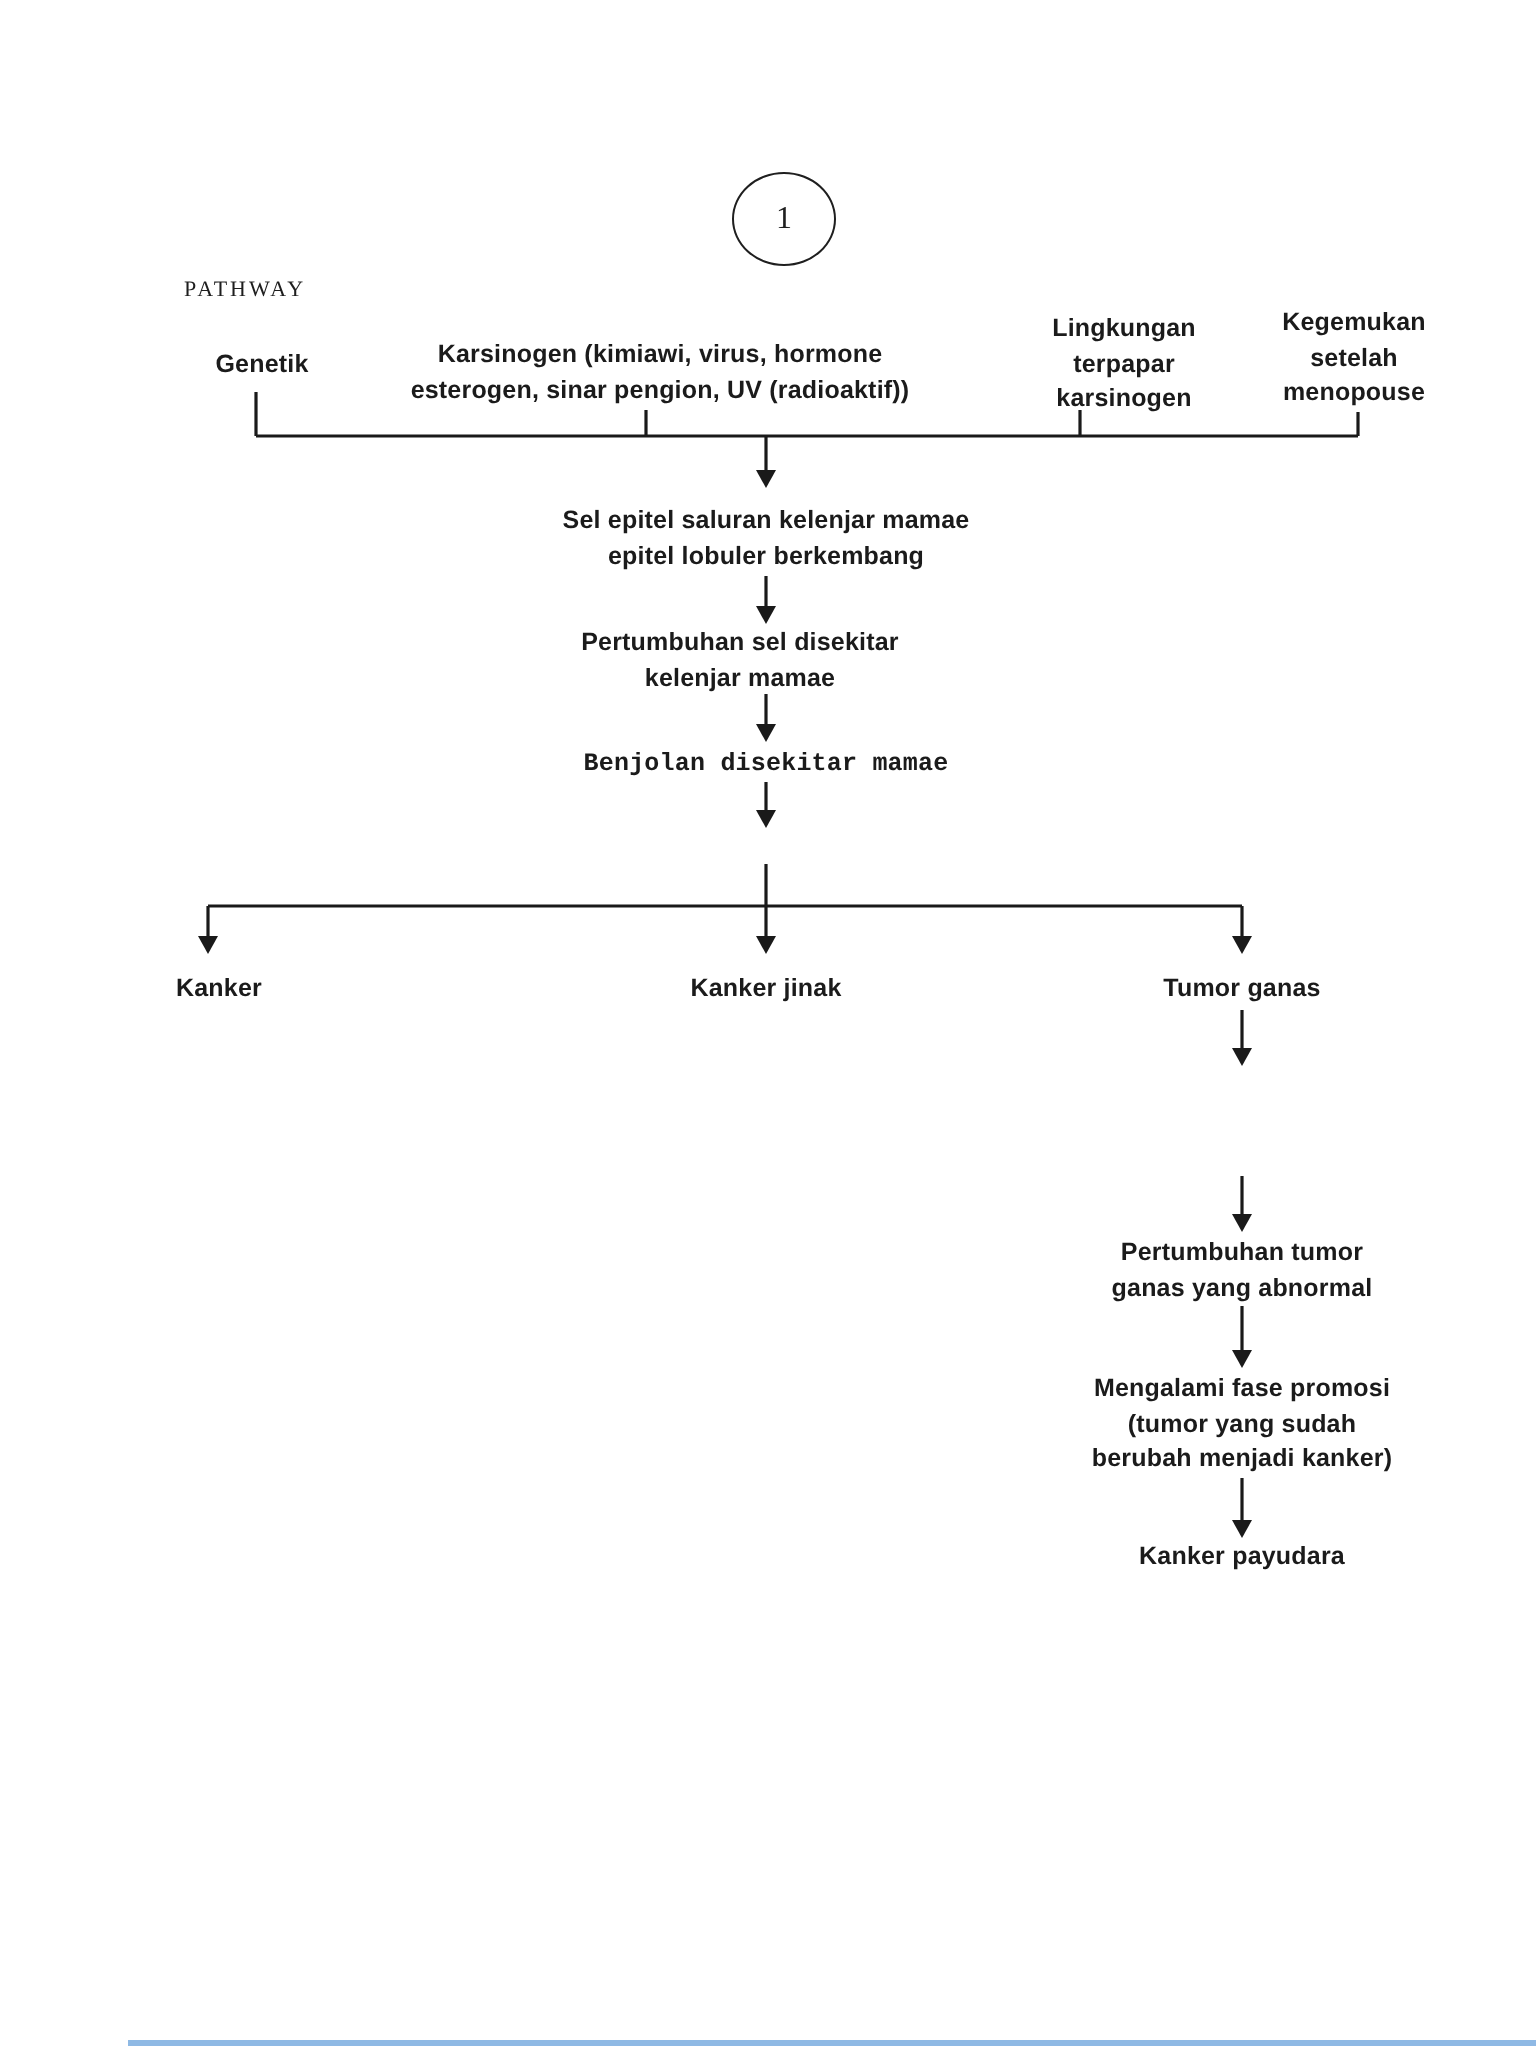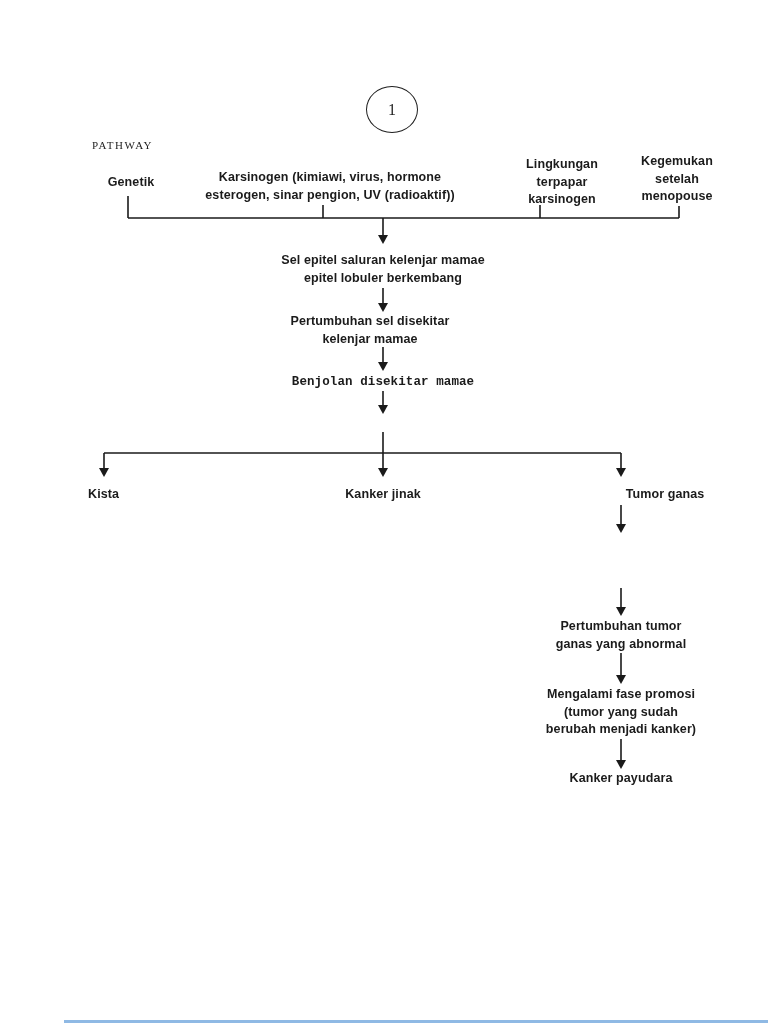--- a/index.html
+++ b/index.html
@@ -121,23 +121,23 @@
   <div class="node" style="left:677px;top:153px;">Kegemukan
 setelah
 menopouse</div>
 
   <div class="node" style="left:383px;top:252px;">Sel epitel saluran kelenjar mamae
 epitel lobuler berkembang</div>
   <div class="node" style="left:370px;top:313px;">Pertumbuhan sel disekitar
 kelenjar mamae</div>
   <div class="node" style="left:383px;top:374px;font-family:Liberation Mono, monospace;">Benjolan disekitar mamae</div>
 
-  <div class="node left-align" style="left:88px;top:486px;">Kista</div>
+  <div class="node left-align" style="left:88px;top:486px;">Kanker</div>
   <div class="node" style="left:383px;top:486px;">Kanker jinak</div>
-  <div class="node" style="left:621px;top:486px;margin-left:44px;">Tumor ganas</div>
+  <div class="node" style="left:621px;top:486px;">Tumor ganas</div>
 
   <div class="node" style="left:621px;top:618px;">Pertumbuhan tumor
 ganas yang abnormal</div>
   <div class="node" style="left:621px;top:686px;">Mengalami fase promosi
 (tumor yang sudah
 berubah menjadi kanker)</div>
   <div class="node" style="left:621px;top:770px;">Kanker payudara</div>
 
   <div class="bottom-rule"></div>
 

